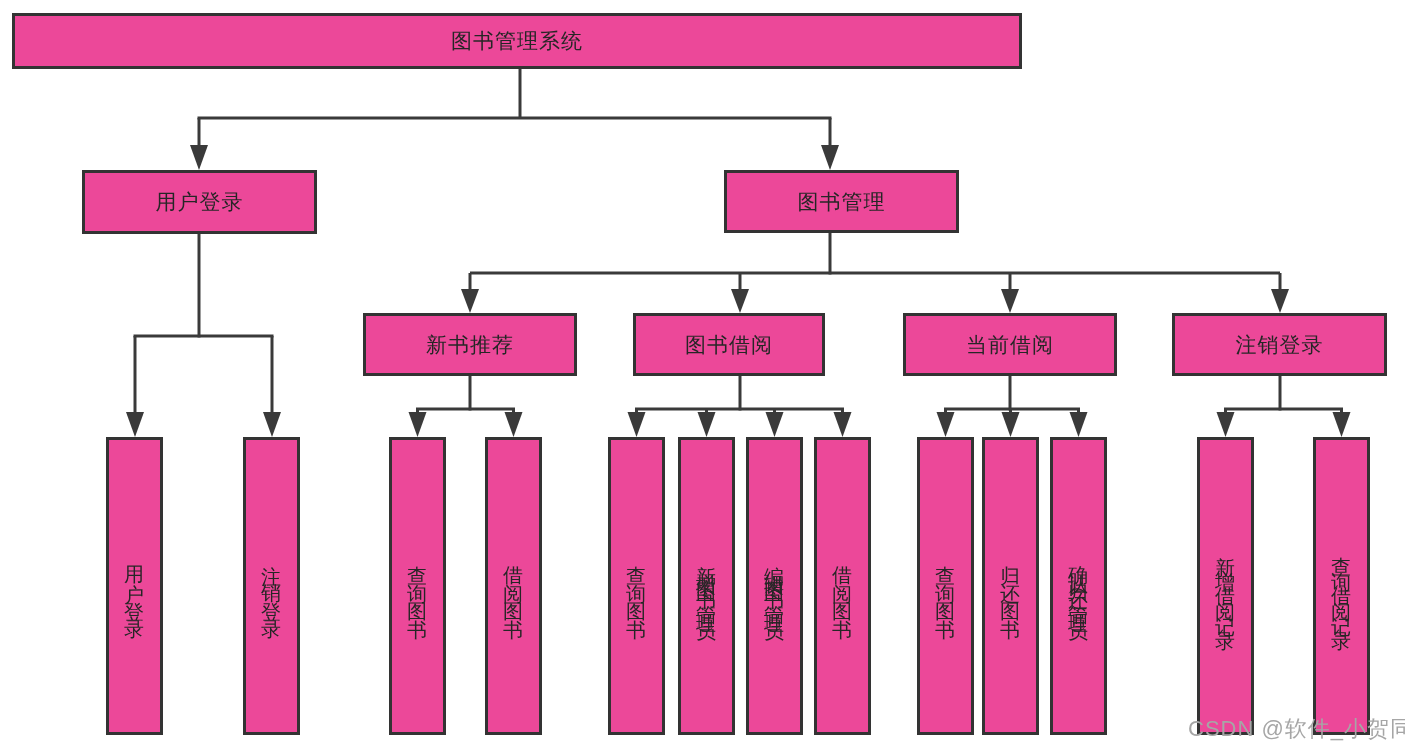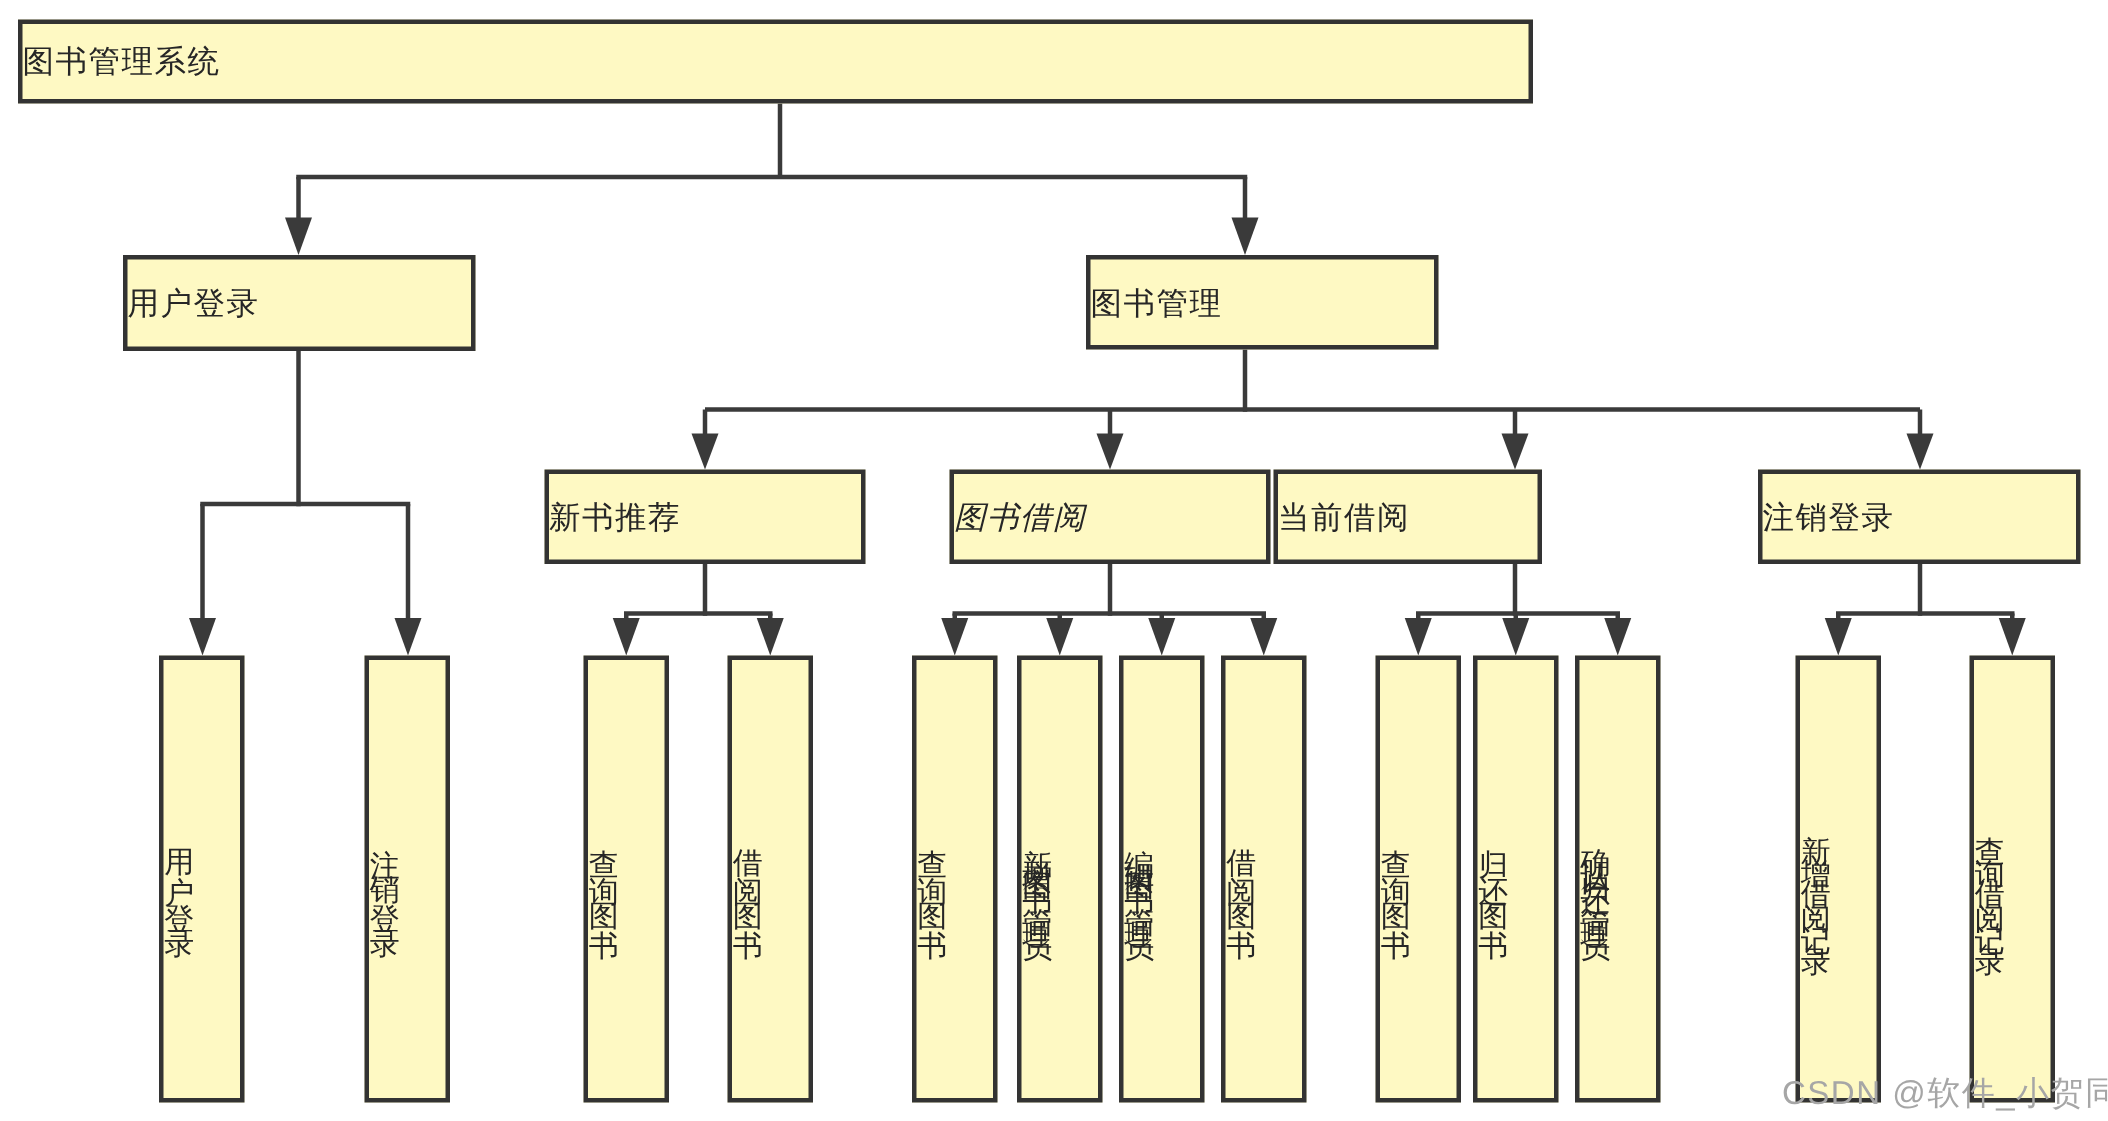--- a/index.html
+++ b/index.html
@@ -8,42 +8,42 @@
     width:1405px;height:747px;
     background:#ffffff;
     font-family:"Liberation Sans","DejaVu Sans",sans-serif;
     color:#262626;
     overflow:hidden;
   }
   .wires{position:absolute;left:0;top:0;width:1405px;height:747px;}
   .box{
     position:absolute;
     box-sizing:border-box;
-    background:#fef9c3;
+    background:#ec4899;
     border:3px solid #333333;
-    display:flex;align-items:center;justify-content:flex-start;
+    display:flex;align-items:center;justify-content:center;
   }
   .hbox span{font-size:21px;letter-spacing:1px;white-space:nowrap;}
   .vbox{width:57px;height:298px;top:437px;}
   .vtext{
     writing-mode:vertical-rl;
     font-size:20px;
     line-height:1;
     white-space:nowrap;
   }
   .gap4 .vtext{letter-spacing:18px;}
   .gap6 .vtext{letter-spacing:15px;}
   .gap9 .vtext{letter-spacing:8px;}
   
   .b-root{left:12px;top:13px;width:1010px;height:56px;}
   .b-user{left:82px;top:170px;width:235px;height:64px;}
   .b-mgmt{left:712px;top:170px;width:235px;height:63px;margin-left:12px;}
   .b-new {left:363px;top:313px;width:214px;height:63px;}
-  .b-bor {left:633px;top:313px;width:214px;height:63px;font-style:italic;}
-  .b-cur {left:849px;top:313px;width:179px;height:63px;}
+  .b-bor {left:633px;top:313px;width:192px;height:63px;}
+  .b-cur {left:903px;top:313px;width:214px;height:63px;}
   .b-rec {left:1172px;top:313px;width:215px;height:63px;}
   
   .b-u1{left:106px;}  .b-u2{left:243px;}
   .b-n1{left:389px;}  .b-n2{left:485px;}
   .b-b1{left:608px;}  .b-b2{left:678px;}  .b-b3{left:746px;}  .b-b4{left:814px;}
   .b-c1{left:917px;}  .b-c2{left:982px;}  .b-c3{left:1050px;}
   .b-r1{left:1197px;} .b-r2{left:1313px;}
   .watermark{
     position:absolute;
     left:1188px;top:714px;

